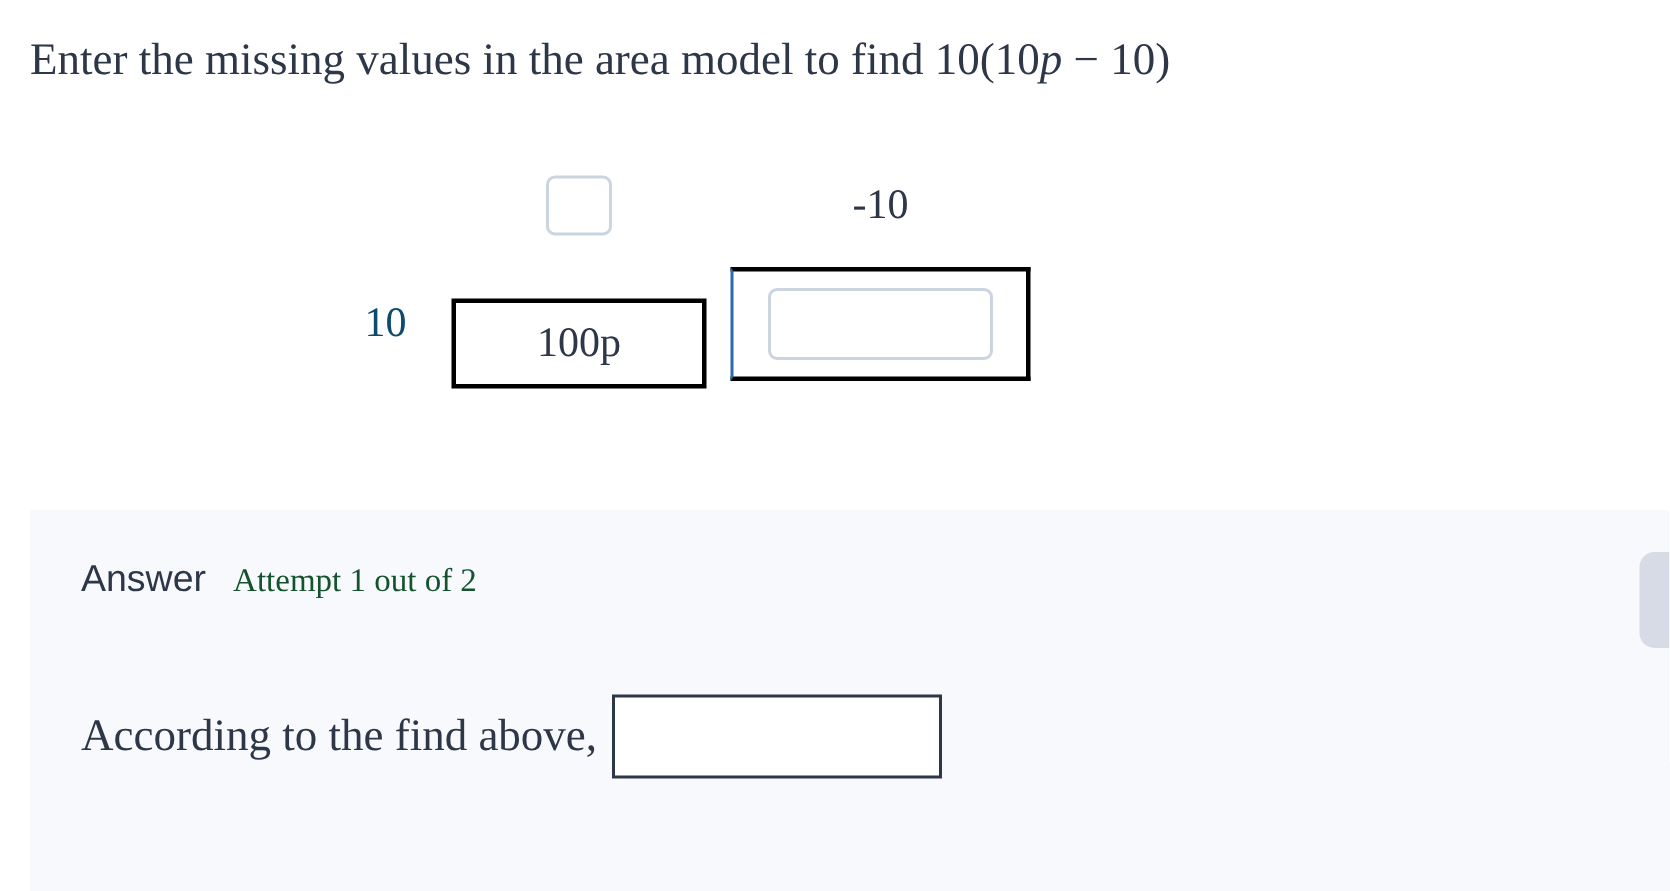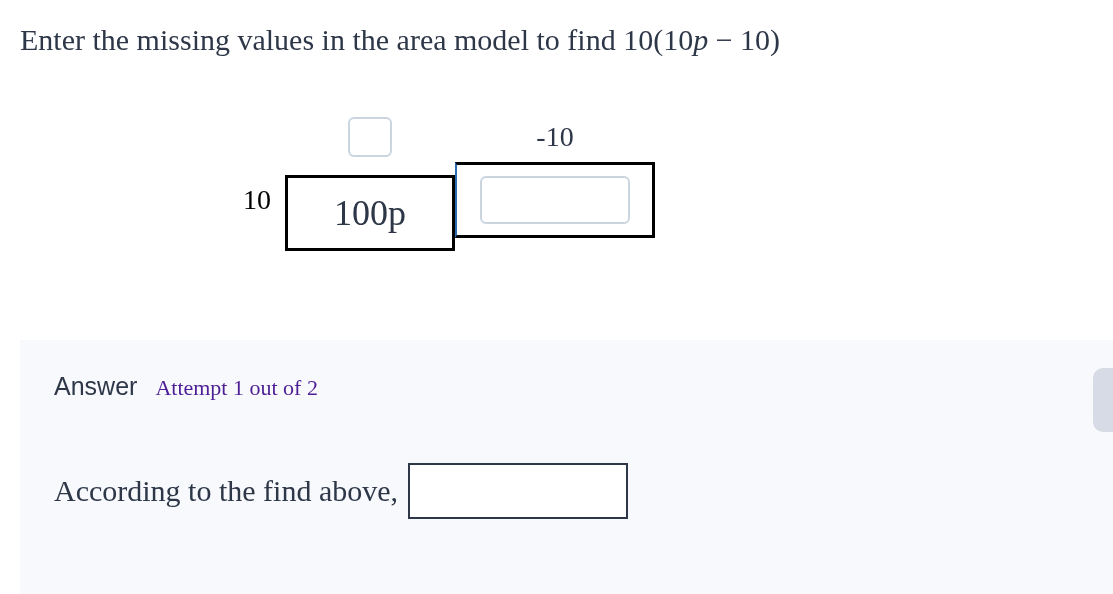--- a/index.html
+++ b/index.html
@@ -25,21 +25,21 @@
   .area-model-wrap {
     margin-top: 55px;
     display: flex;
     justify-content: flex-start;
     padding-left: 225px;
   }
   .area-model {
     display: grid;
     grid-template-columns: 60px 170px 200px;
     grid-template-rows: 50px 76px;
-    gap: 0;
+    gap: 16px;
     align-items: center;
   }
   .top-gap { }
   .top-input-cell {
     display: flex;
     justify-content: center;
     align-items: center;
   }
   .small-input {
     width: 44px;
@@ -60,29 +60,29 @@
     font-family: Georgia, serif;
     color: #2d3748;
   }
   .side-label {
     display: flex;
     justify-content: flex-end;
     align-items: center;
     padding-right: 14px;
     font-size: 28px;
     font-family: Georgia, serif;
-    color: #000000;
+    color: #0c4a6e;
   }
   .box-left {
     border: 3px solid #000;
-    height: 76px;
+    height: 60px;
     display: flex;
     justify-content: center;
     align-items: center;
-    font-size: 36px;
+    font-size: 28px;
     font-family: Georgia, serif;
     color: #2d3748;
     margin-top: 26px;
   }
   .box-right {
     border: 3px solid #000;
     border-left: 2px solid #2b6cb0;
     height: 76px;
     display: flex;
     justify-content: center;
@@ -114,21 +114,21 @@
     color: #2d3748;
   }
   .answer-head b {
     font-family: Arial, Helvetica, sans-serif;
     font-weight: 400;
     font-size: 25px;
     color: #2d3748;
   }
   .attempt {
     font-family: Georgia, serif;
-    color: #4c1d95;
+    color: #14532d;
     font-size: 22px;
     margin-left: 12px;
   }
   .according {
     margin-top: 62px;
     font-size: 30px;
     display: flex;
     align-items: center;
     flex-wrap: nowrap;
     color: #2d3748;

